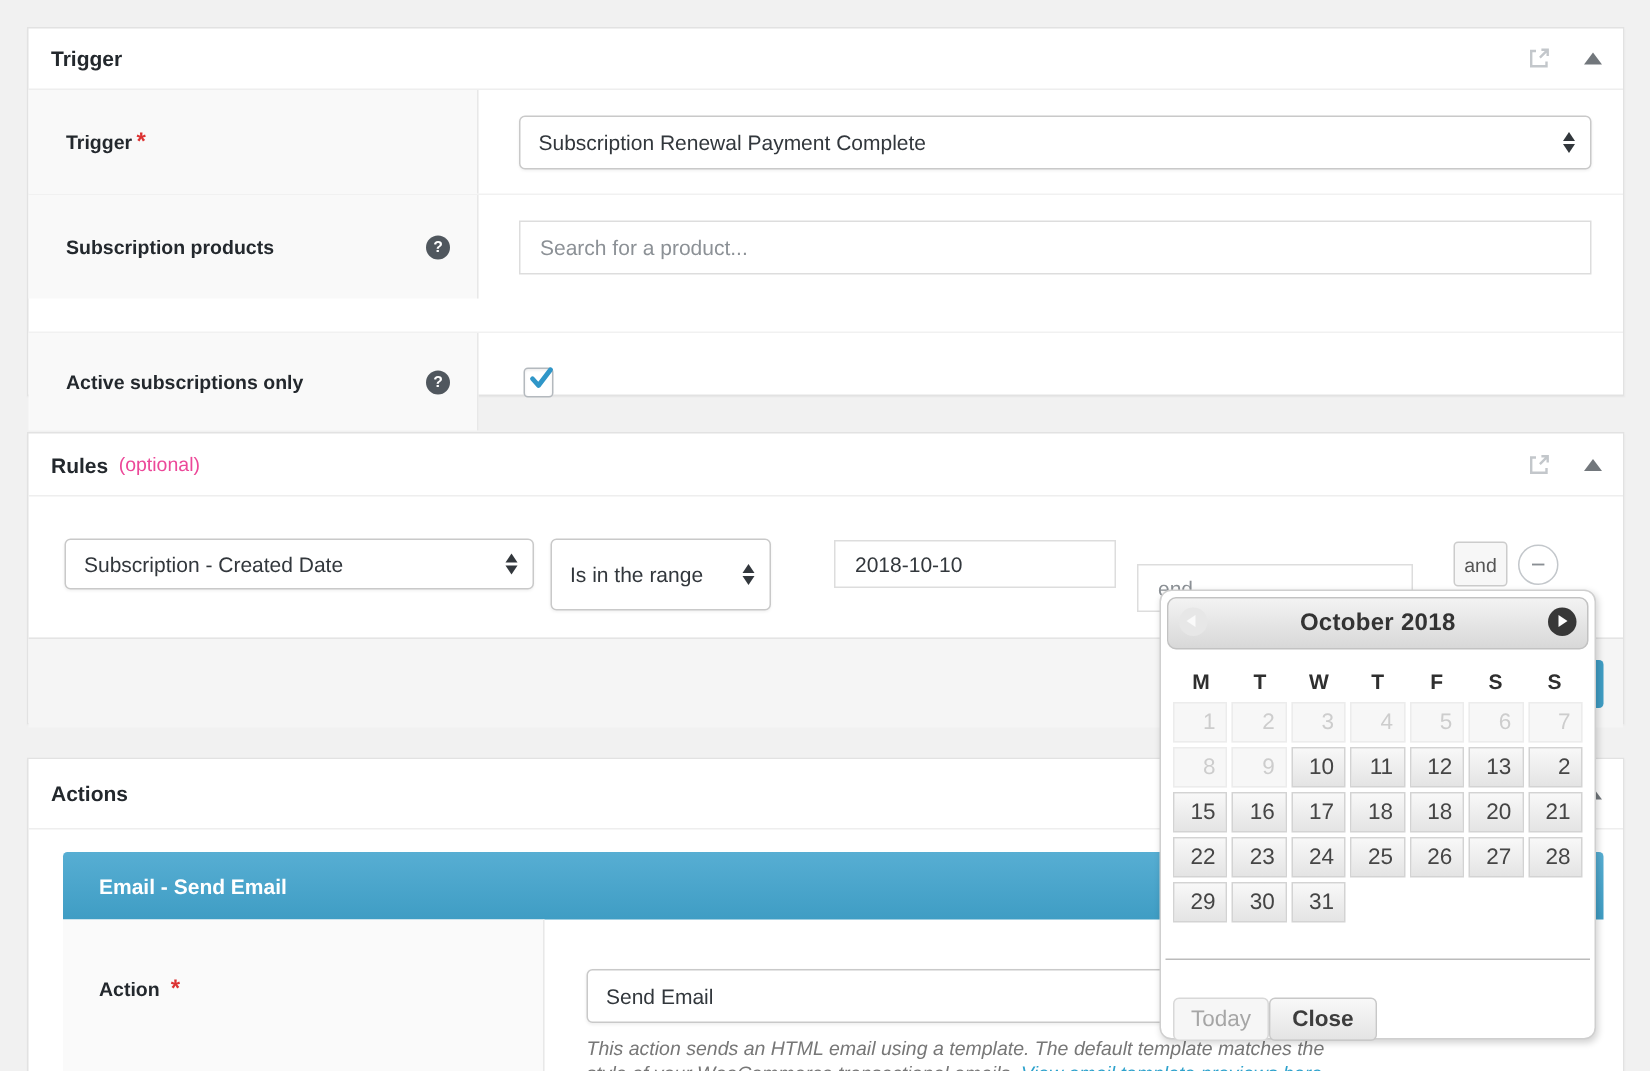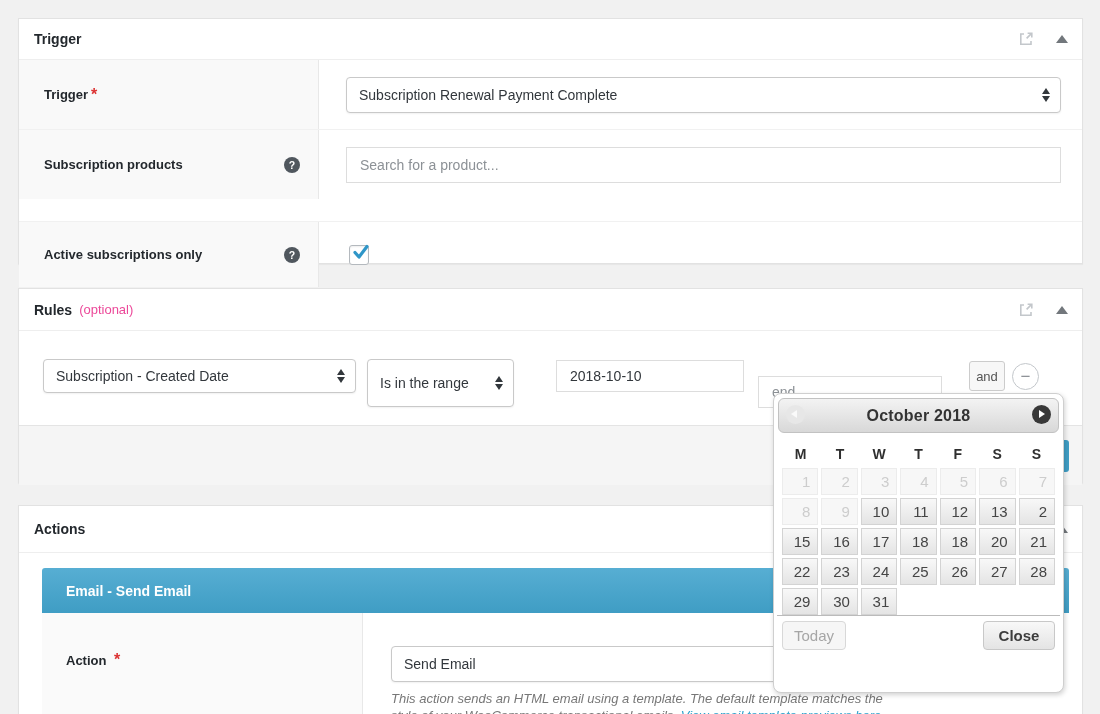--- a/index.html
+++ b/index.html
@@ -80,21 +80,21 @@
   .dp-next{right:7px;background:#383838;}
   .dp-nav i{position:absolute;top:5px;width:0;height:0;border-top:4.5px solid transparent;border-bottom:4.5px solid transparent;}
   .dp-prev i{left:5px;border-right:6px solid #fafafa;}
   .dp-next i{left:7px;border-left:6px solid #fff;}
   .dp-weekdays{display:grid;grid-template-columns:repeat(7,1fr);padding:12px 4px 6px;}
   .dp-weekdays span{text-align:center;font-weight:bold;font-size:14px;color:#2f2f2f;}
   .dp-grid{display:grid;grid-template-columns:repeat(7,1fr);gap:3px;padding:0 5px;}
   .day{height:27px;background:linear-gradient(#f8f8f8,#e4e4e4);border:1px solid #d3d3d3;
        color:#454545;font-size:15px;text-align:right;padding:4px 7px 0 0;box-sizing:border-box;}
   .day.disabled{background:#f7f7f7;border:1px solid #ececec;color:#cdcdcd;}
-  .dp-footer{border-top:1px solid #bbb;margin-top:0;padding:5px 5px 0;display:flex;justify-content:space-between;}
+  .dp-footer{border-top:1px solid #bbb;margin-top:24px;padding:25px 5px 0;display:flex;justify-content:flex-start;}
   .dp-btn{height:29px;border-radius:4px;font-size:15px;display:flex;align-items:center;justify-content:center;box-sizing:border-box;}
   .btn-today{width:64px;background:#f6f6f6;border:1px solid #d8d8d8;color:#a6a6a6;}
   .btn-close{width:72px;background:linear-gradient(#f8f8f8,#e4e4e4);border:1px solid #c8c8c8;
        color:#3d3d3d;font-weight:bold;}
 </style>
 </head>
 <body>
 
 <div class="screen">
 

